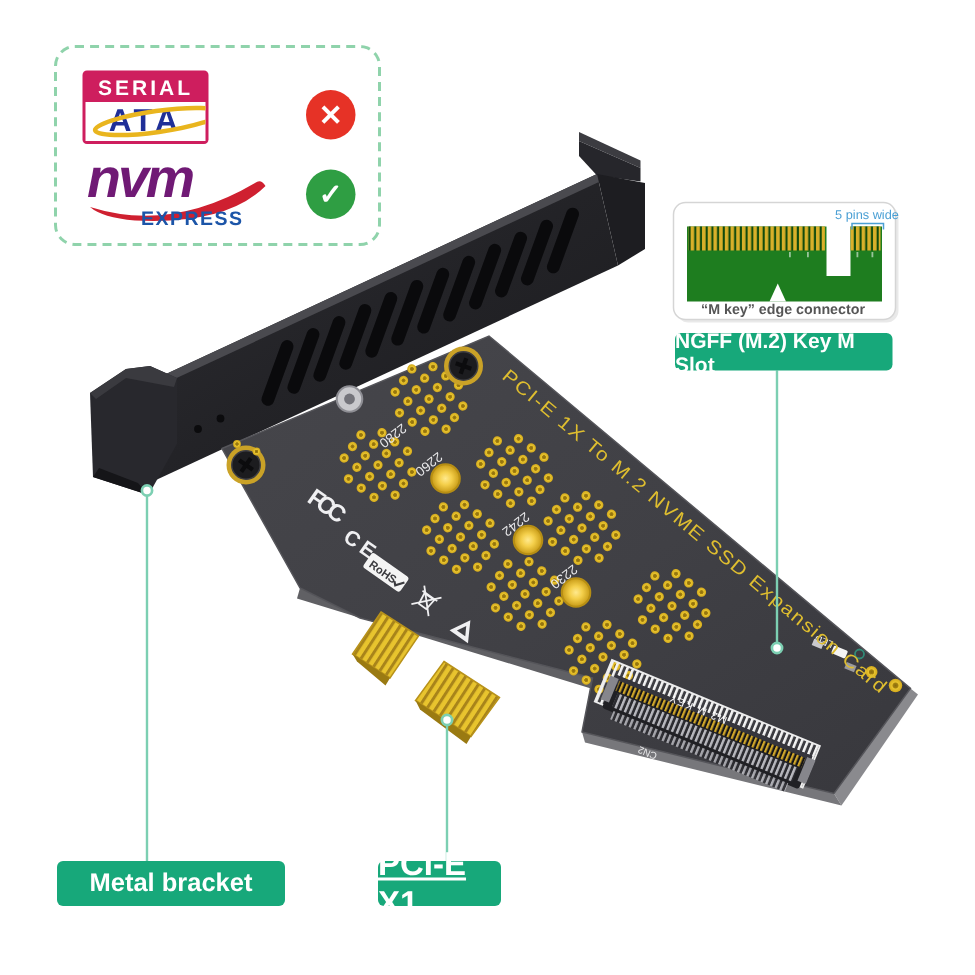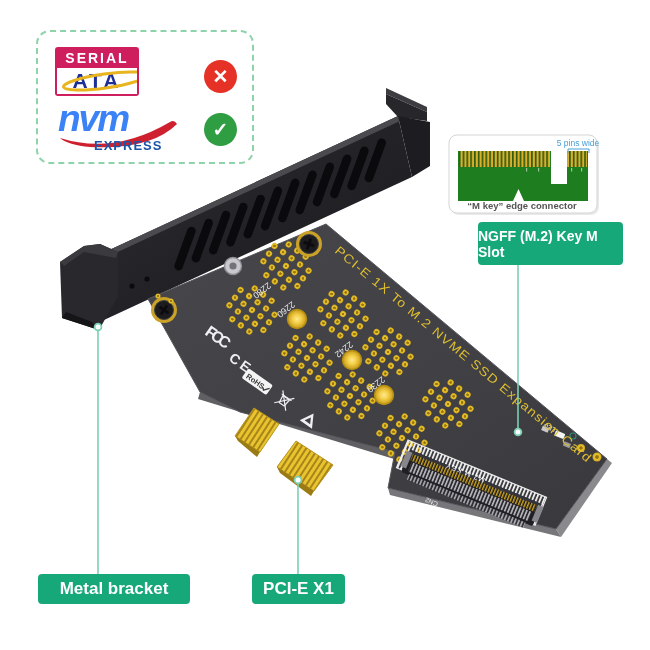--- a/index.html
+++ b/index.html
@@ -12,35 +12,35 @@
   .sata-logo{position:absolute;left:17px;top:15px;width:84px;height:49px;
     background:#ce1e5e;border-radius:3px;padding:2px;box-sizing:border-box;}
   .sata-serial{color:#fff;font-weight:800;font-size:14px;letter-spacing:2px;
     text-align:center;line-height:19px;height:19px;}
   .sata-ata{position:relative;background:#fff;height:26px;text-align:center;overflow:hidden;}
   .sata-ata .word{position:relative;z-index:2;color:#1f2f98;font-weight:900;font-size:21px;
     letter-spacing:3px;line-height:25px;}
   .sata-swoosh{position:absolute;left:0;top:0;z-index:3;}
   .nvme-logo{position:absolute;left:18px;top:72px;width:125px;height:52px;}
   .nvme-word{position:absolute;left:2px;top:-6px;font-size:37px;font-weight:900;
-    font-style:italic;color:#3b82f6;letter-spacing:-2px;z-index:2;}
+    font-style:italic;color:#701a75;letter-spacing:-2px;z-index:2;}
   .nvme-swoosh{position:absolute;left:0;top:0;z-index:1;}
   .nvme-sub{position:absolute;left:38px;top:34px;color:#1c55a8;font-weight:800;
     font-size:13px;letter-spacing:1px;z-index:2;}
   .status-circle{position:absolute;width:33px;height:33px;border-radius:50%;
     display:flex;align-items:center;justify-content:center;color:#fff;
     font-size:19px;font-weight:700;}
   .reject{left:166px;top:28px;background:#e63226;}
   .approve{left:166px;top:81px;background:#2f9e43;}
   
   .tag{position:absolute;background:#17a87a;color:#fff;font-weight:700;
     border-radius:4px;display:flex;align-items:center;justify-content:center;}
-  .tag-ngff{left:450px;top:222px;width:145px;height:43px;font-size:14px;margin-left:28px;}
+  .tag-ngff{left:450px;top:222px;width:145px;height:25px;font-size:14px;}
   .tag-bracket{left:38px;top:574px;width:152px;height:30px;font-size:17px;}
-  .tag-pcie{left:252px;top:574px;width:93px;height:30px;font-size:17px;}
+  .tag-pcie{left:252px;top:574px;width:82px;height:30px;font-size:22px;text-decoration:underline;}
 </style>
 </head>
 <body>
 
 <div class="canvas">
 
 <svg class="scene" width="650" height="650" viewBox="0 0 650 650">
   <defs>
     <linearGradient id="bracketGrad" x1="0" y1="0" x2="1" y2="1">
       <stop offset="0" stop-color="#2e2e33"></stop>

